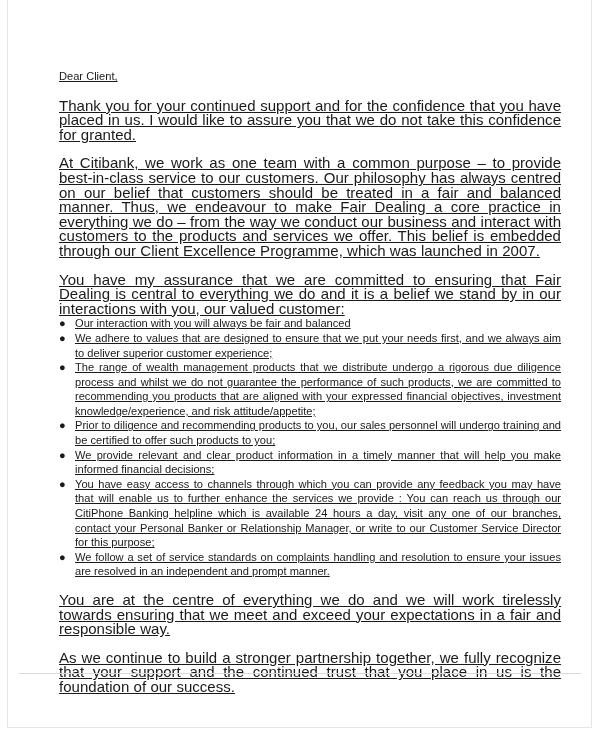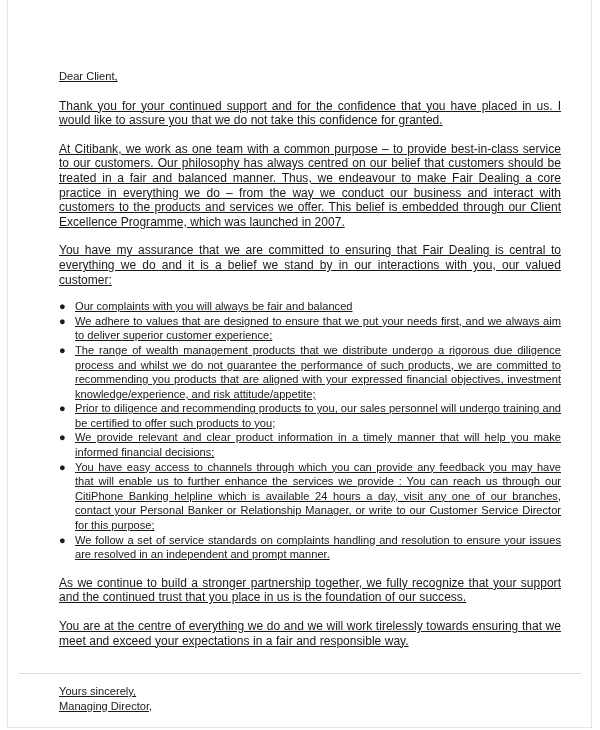--- a/index.html
+++ b/index.html
@@ -31,30 +31,30 @@
     pointer-events: none;
   }
   .letter-body {
     position: absolute;
     left: 59px;
     top: 69px;
     width: 502px;
     text-decoration: underline;
   }
   .para {
-    font-size: 12px;
+    font-size: 15px;
     line-height: 14.6px;
     text-align: justify;
     text-justify: inter-word;
     margin: 0 0 14px 0;
     letter-spacing: 0.02px;
     word-spacing: 0.1px;
   }
   .para.tight {
-    margin-bottom: 12px;
+    margin-bottom: 0px;
   }
   .salutation {
     font-size: 11.1px;
     line-height: 14.6px;
     margin: 0 0 15px 0;
     text-align: left;
   }
   ul.bullets {
     list-style: none;
     margin: 0 0 14px 0;
@@ -117,21 +117,21 @@
 
     <p class="para">Thank you for your continued support and for the confidence that you have placed in us. I would like to assure you that we do not take this confidence for granted.</p>
 
     <p class="para">At Citibank, we work as one team with a common purpose – to provide best-in-class service to our customers. Our philosophy has always centred on our belief that customers should be treated in a fair and balanced manner. Thus, we endeavour to make Fair Dealing a core practice in everything we do – from the way we conduct our business and interact with customers to the products and services we offer. This belief is embedded through our Client Excellence Programme, which was launched in 2007.</p>
 
     <p class="para tight">You have my assurance that we are committed to ensuring that Fair Dealing is central to everything we do and it is a belief we stand by in our interactions with you, our valued customer:</p>
 
     <ul class="bullets">
       <li>
         <span class="bullet-dot">●</span>
-        <span class="li-text">Our complaints with you will always be fair and balanced</span>
+        <span class="li-text">Our interaction with you will always be fair and balanced</span>
       </li>
       <li>
         <span class="bullet-dot">●</span>
         <span class="li-text">We adhere to values that are designed to ensure that we put your needs first, and we always aim to deliver superior customer experience;</span>
       </li>
       <li>
         <span class="bullet-dot">●</span>
         <span class="li-text">The range of wealth management products that we distribute undergo a rigorous due diligence process and whilst we do not guarantee the performance of such products, we are committed to recommending you products that are aligned with your expressed financial objectives, investment knowledge/experience, and risk attitude/appetite;</span>
       </li>
       <li>
@@ -145,23 +145,23 @@
       <li>
         <span class="bullet-dot">●</span>
         <span class="li-text">You have easy access to channels through which you can provide any feedback you may have that will enable us to further enhance the services we provide : You can reach us through our CitiPhone Banking helpline which is available 24 hours a day, visit any one of our branches, contact your Personal Banker or Relationship Manager, or write to our Customer Service Director for this purpose;</span>
       </li>
       <li>
         <span class="bullet-dot">●</span>
         <span class="li-text">We follow a set of service standards on complaints handling and resolution to ensure your issues are resolved in an independent and prompt manner.</span>
       </li>
     </ul>
 
+    <p class="para">You are at the centre of everything we do and we will work tirelessly towards ensuring that we meet and exceed your expectations in a fair and responsible way.</p>
+
     <p class="para">As we continue to build a stronger partnership together, we fully recognize that your support and the continued trust that you place in us is the foundation of our success.</p>
-
-    <p class="para">You are at the centre of everything we do and we will work tirelessly towards ensuring that we meet and exceed your expectations in a fair and responsible way.</p>
 
     <div class="closing-block">
       <div style="height:22px"></div>
       <div class="sign-line">Yours sincerely,</div>
       <div class="sign-line">Managing Director,</div>
     </div>
 
   </div>
 
   <div class="footer-rule"></div>

